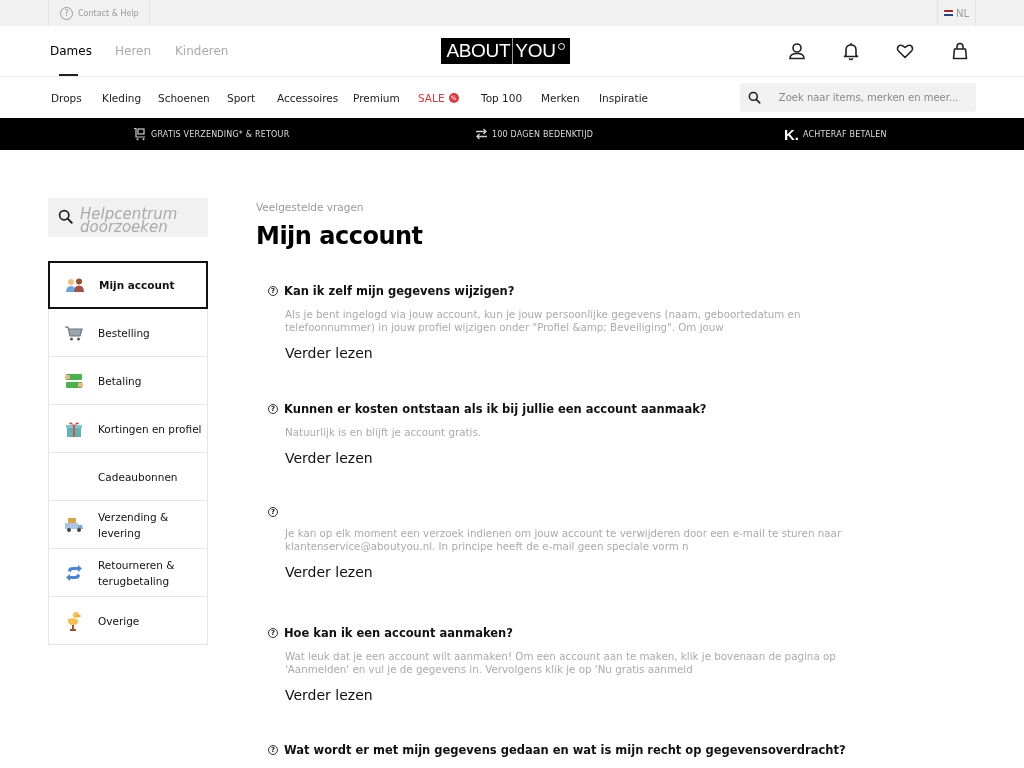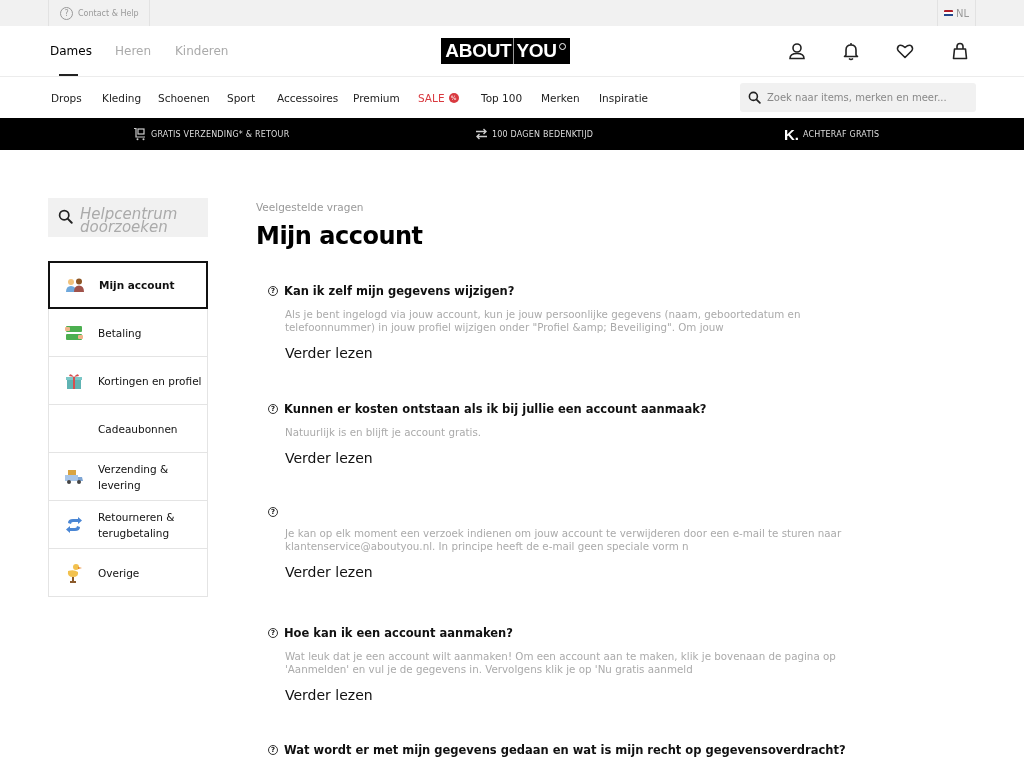--- a/index.html
+++ b/index.html
@@ -15,32 +15,32 @@
   .flag { width: 9px; height: 7px; display: flex; flex-direction: column; border-radius: 1px; overflow: hidden; }
   .flag i { flex: 1; display: block; }
   .lang .lbl { font-size: 10px; color: #999; }
 
   
   .header { position: absolute; left: 0; top: 26px; width: 1024px; height: 51px; border-bottom: 1px solid #ececec; }
   .gender { position: absolute; top: 18px; font-size: 12px; color: #aaa; }
   .gender.active { color: #000; }
   .gender-underline { position: absolute; left: 59px; top: 48px; width: 19px; height: 2px; background: #222; }
   .logo { position: absolute; left: 441px; top: 12px; height: 26px; width: 129px; background: #000; display: flex; align-items: center; justify-content: center; gap: 2px; }
-  .logo span { color: #fff; font-family: "Liberation Sans", sans-serif; font-weight: bold; font-size: 19px; letter-spacing: -0.3px; }
+  .logo span { color: #fff; font-family: "Liberation Sans", sans-serif; font-weight: normal; font-size: 19px; letter-spacing: -0.3px; }
   .logo .sep { width: 1px; height: 26px; background: #fff; opacity: 0.6; }
   .logo .reg { width: 7px; height: 7px; border: 1.5px solid #fff; border-radius: 50%; align-self: flex-start; margin-top: 5px; }
   .hicon { position: absolute; top: 15px; width: 20px; height: 20px; }
 
   
   .catnav { position: absolute; left: 0; top: 77px; width: 844px; height: 41px; }
   .cat { position: absolute; top: 15px; font-size: 10.5px; color: #222; }
   .cat.sale { color: #d9393f; }
   .sale-dot { display: inline-block; width: 10px; height: 10px; border-radius: 50%; background: #d9393f; margin-left: 4px; vertical-align: -1px; position: relative; }
   .sale-dot::after { content: "%"; position: absolute; left: 0; top: 0; width: 10px; height: 10px; font-size: 6px; color: #fff; text-align: center; line-height: 10px; }
-  .search { position: absolute; left: 740px; top: 6px; width: 236px; height: 29px; background: #f1f1f1; border-radius: 3px; display: flex; align-items: center; padding-left: 8px; gap: 6px; }
+  .search { position: absolute; left: 740px; top: 6px; width: 236px; height: 29px; background: #f1f1f1; border-radius: 3px; display: flex; align-items: center; padding-left: 8px; gap: 18px; }
   .search input { border: none; background: transparent; font-size: 10px; color: #555; width: 200px; outline: none; font-family: "DejaVu Sans", sans-serif; }
   .search input::placeholder { color: #888; }
 
   
   .promo { position: absolute; left: 0; top: 118px; width: 1024px; height: 32px; background: #000; }
   .promo-item { position: absolute; top: 0; height: 32px; display: flex; align-items: center; gap: 4px; }
   .promo-item span.lbl { color: #ddd; font-size: 8px; letter-spacing: 0.2px; }
 
   
   .help-search { position: absolute; left: 48px; top: 198px; width: 160px; height: 39px; background: #f1f1f1; display: flex; align-items: flex-start; padding: 10px 0 0 10px; gap: 7px; }
@@ -146,21 +146,21 @@
   </div>
   <div class="promo-item" style="left:475px">
     <svg width="13" height="12" viewBox="0 0 13 12">
       <path d="M1 3.5 L11 3.5 M8.5 1 L11 3.5 L8.5 6" fill="none" stroke="#ccc" stroke-width="1.4"></path>
       <path d="M12 8.5 L2 8.5 M4.5 6 L2 8.5 L4.5 11" fill="none" stroke="#ccc" stroke-width="1.4"></path>
     </svg>
     <span class="lbl">100 DAGEN BEDENKTIJD</span>
   </div>
   <div class="promo-item" style="left:784px">
     <span style="color:#fff;font-weight:bold;font-size:15px;font-family:'Liberation Sans',sans-serif">K.</span>
-    <span class="lbl">ACHTERAF GRATIS</span>
+    <span class="lbl">ACHTERAF BETALEN</span>
   </div>
 </div>
 
 <div class="help-search">
   <svg width="15" height="15" viewBox="0 0 14 14" style="margin-top:1px">
     <circle cx="5.8" cy="5.8" r="4.3" fill="none" stroke="#222" stroke-width="1.6"></circle>
     <line x1="9" y1="9" x2="12.8" y2="12.8" stroke="#222" stroke-width="1.8" stroke-linecap="round"></line>
   </svg>
   <span class="ph" style="width:90px">Helpcentrum doorzoeken</span>
 </div>
@@ -169,20 +169,30 @@
   <div class="side-item first active">
     <span class="ico">
       <svg width="20" height="16" viewBox="0 0 20 16">
         <circle cx="6" cy="5" r="3" fill="#f1c27d"></circle>
           <path d="M1 15 Q1 9 6 9 Q11 9 11 15 Z" fill="#6fa8dc"></path>
         <circle cx="14" cy="4.5" r="3" fill="#8d5524"></circle>
           <path d="M9 15 Q9 8.5 14 8.5 Q19 8.5 19 15 Z" fill="#a0524a"></path>
       </svg>
     </span>
     <span class="lbl">Mijn account</span>
+  </div>
+  <div class="side-item">
+    <span class="ico">
+      <svg width="20" height="16" viewBox="0 0 20 16">
+        <path d="M1 2 L4 2 L6 11 L16 11 L18 4 L5 4" fill="#9aa7b0" stroke="#6b7780" stroke-width="1.2"></path>
+        <circle cx="7.5" cy="14" r="1.5" fill="#555"></circle>
+          <circle cx="14.5" cy="14" r="1.5" fill="#555"></circle>
+      </svg>
+    </span>
+    <span class="lbl">Bestelling</span>
   </div>
   <div class="side-item">
     <span class="ico">
       <svg width="20" height="16" viewBox="0 0 20 16">
         <rect x="2" y="1" width="16" height="6" rx="1" fill="#4caf50"></rect>
           <rect x="2" y="9" width="16" height="6" rx="1" fill="#4caf50"></rect>
         <rect x="1" y="2" width="5" height="4" rx="1" fill="#f0b48a"></rect>
           <rect x="14" y="10" width="5" height="4" rx="1" fill="#f0b48a"></rect>
       </svg>
     </span>

